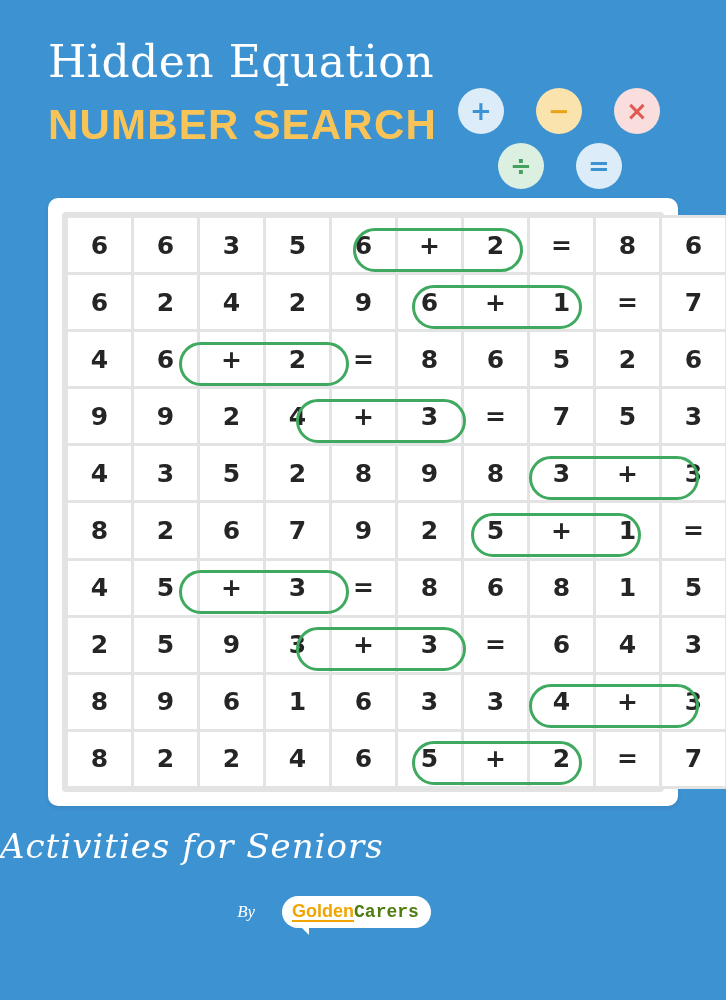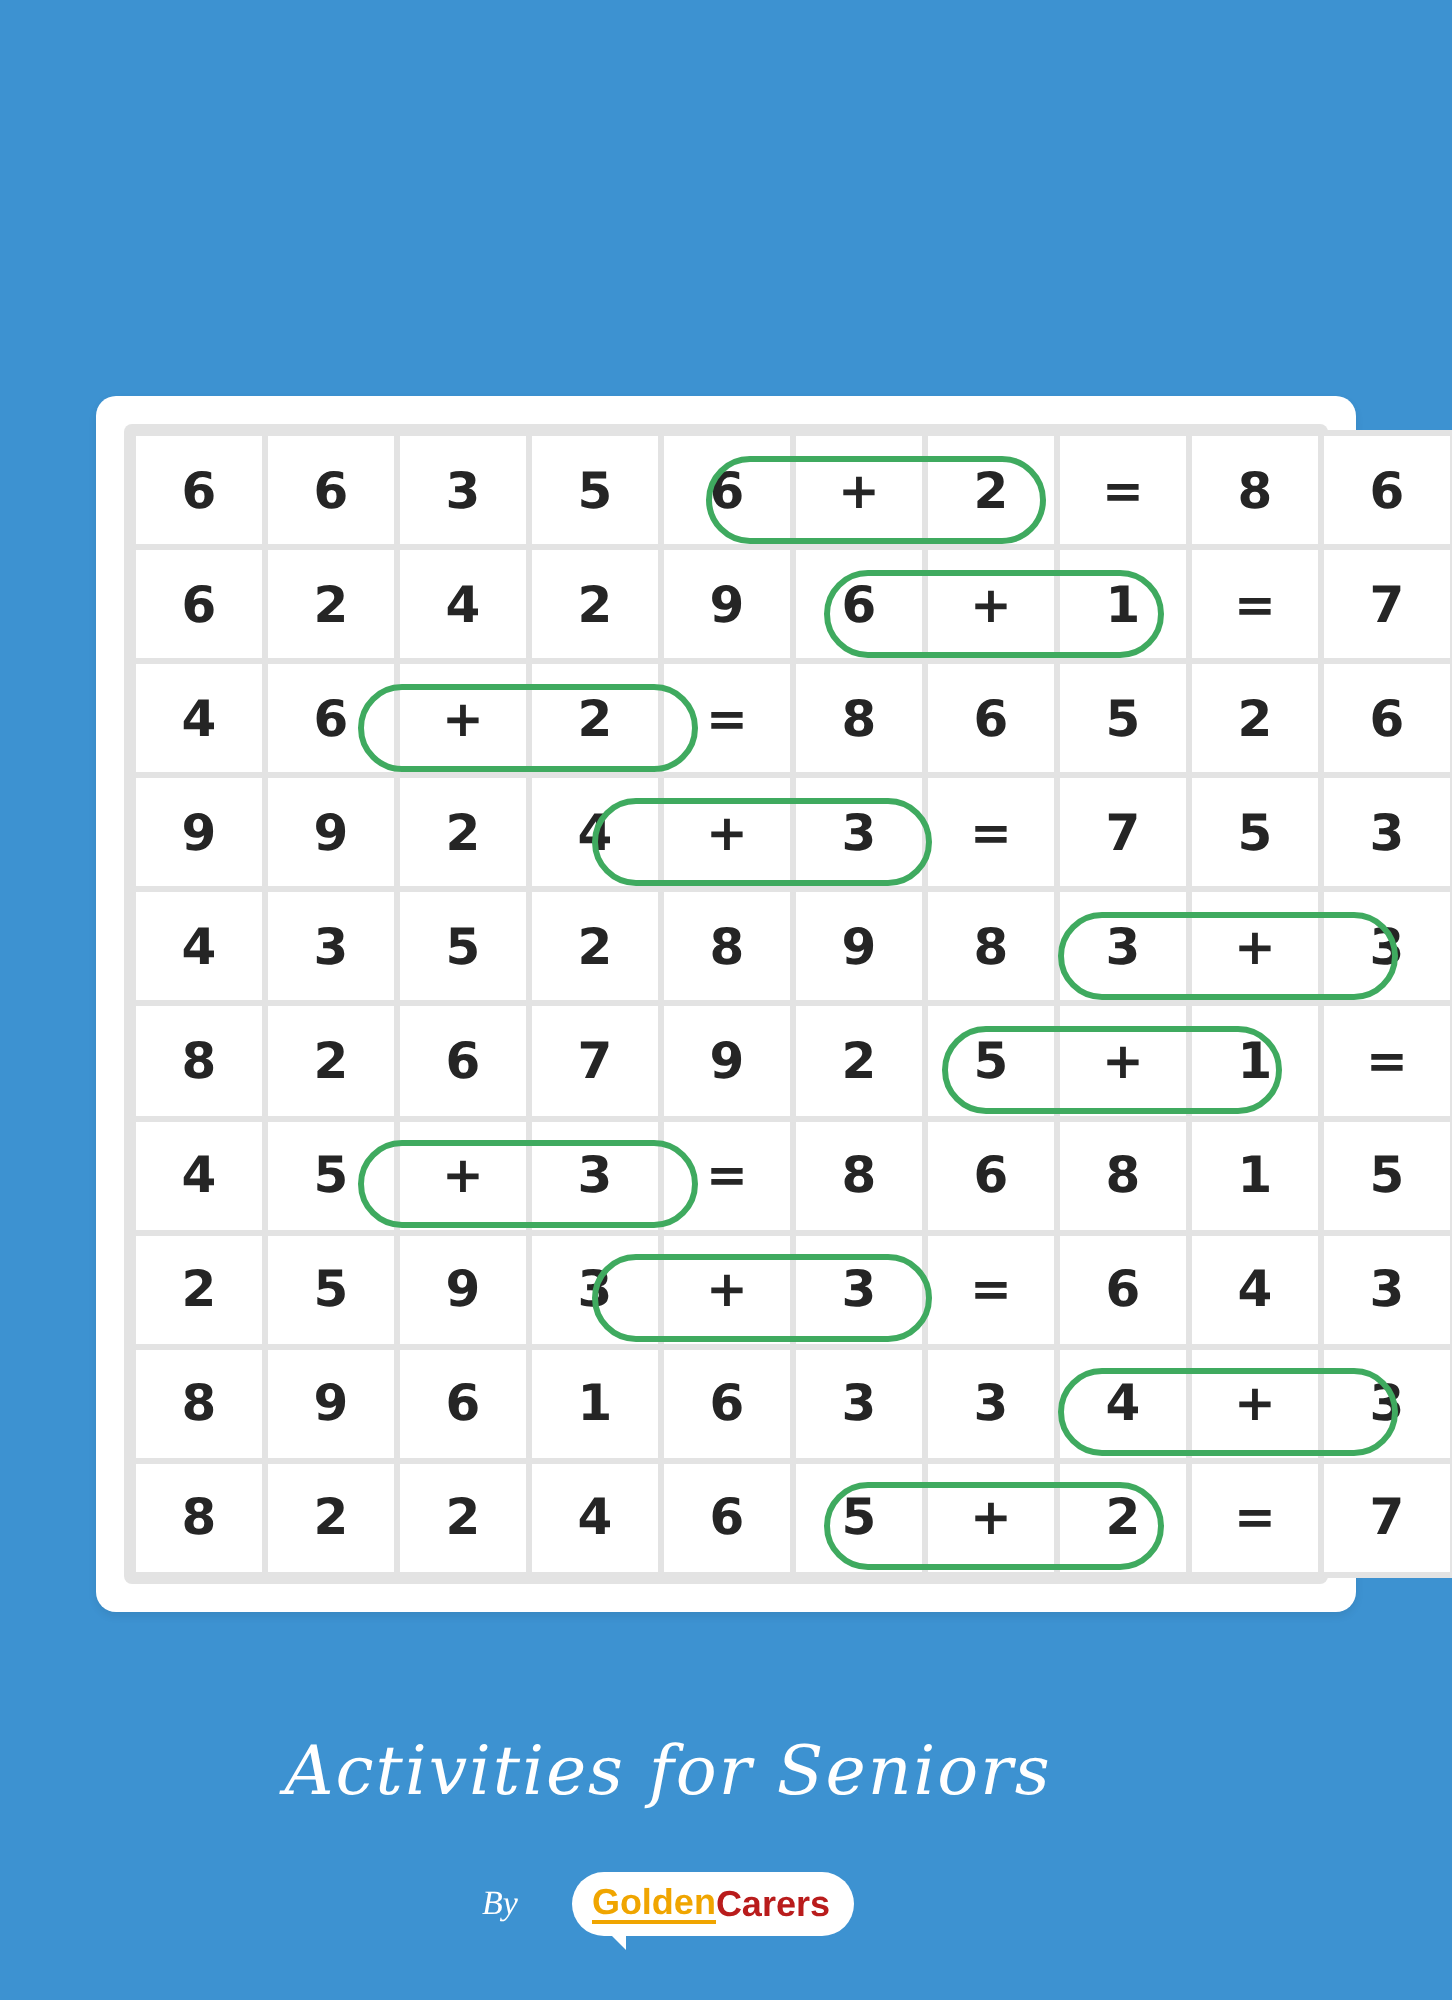--- a/index.html
+++ b/index.html
@@ -113,22 +113,21 @@
     border: 3px solid #3faa5f;
     border-radius: 30px;
     height: 44px;
   }
 
   
   .footer {
     position: absolute;
     left: 0; top: 826px;
     width: 668px;
-    text-align: center;
-    margin-top: 40px;
+    text-align: left;
   }
   .script {
     font-family: "DejaVu Serif", "Liberation Serif", serif;
     font-style: italic;
     font-size: 34px;
     color: #ffffff;
     letter-spacing: 1px;
     margin: 0;
     font-weight: normal;
   }
@@ -165,32 +164,44 @@
   }
   .logo-gold {
     color: #f0a500;
     font-weight: bold;
     font-size: 18px;
     font-family: Liberation Sans, sans-serif;
     border-bottom: 2px solid #f0a500;
     line-height: 1.05;
   }
   .logo-carers {
-    color: #b91c1c;
+    color: #4d7c0f;
     font-weight: bold;
     font-size: 18px;
-    font-family: Liberation Sans, sans-serif;
+    font-family: Liberation Mono, monospace;
     line-height: 1.05;
   }
 </style>
 </head>
 <body>
 
 <div class="page">
 
+  <div class="header">
+    <h1 class="title-1">Hidden Equation</h1>
+    <h2 class="title-2">NUMBER SEARCH</h2>
+
+    <div class="op-row">
+      <div class="op op-plus">+</div>
+      <div class="op op-minus">−</div>
+      <div class="op op-times">×</div>
+      <div class="op op-divide">÷</div>
+      <div class="op op-equals">=</div>
+    </div>
+  </div>
 
   <div class="card">
     <div class="grid-wrap">
       <table class="grid">
         <tbody id="grid-body">
             <tr>
               <td>6</td>
               <td>6</td>
               <td>3</td>
               <td>5</td>

